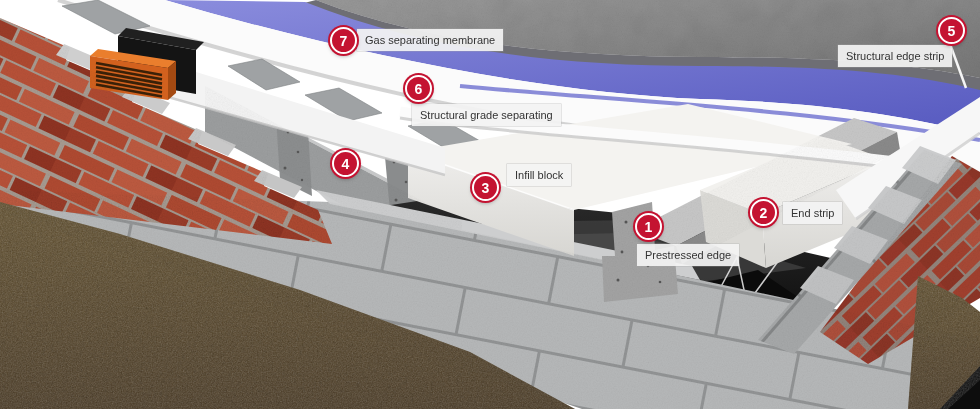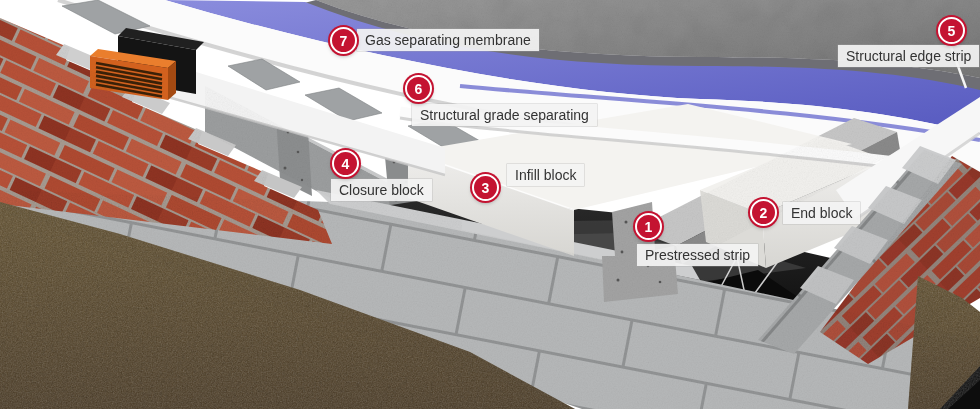--- a/index.html
+++ b/index.html
@@ -5,21 +5,21 @@
   html,body{margin:0;padding:0;background:#ffffff;}
   .stage{position:relative;width:980px;height:409px;background:#ffffff;overflow:hidden;
          font-family:"Liberation Sans",sans-serif;}
   .scene{position:absolute;left:0;top:0;}
   .marker{position:absolute;width:27px;height:27px;border-radius:50%;
           background:#c41331;border:2px solid #ffffff;box-sizing:border-box;
           box-shadow:0 0 0 2px #c41331,0 2px 4px rgba(0,0,0,.35);
           color:#fff;font-size:14px;font-weight:bold;
           display:flex;align-items:center;justify-content:center;z-index:5;}
   .tag{position:absolute;background:rgba(243,243,243,.93);color:#333333;
-       font-size:14px;line-height:18px;padding:2px 8px;white-space:nowrap;
+       font-size:11px;line-height:18px;padding:2px 8px;white-space:nowrap;
        box-shadow:0 0 0 .5px rgba(170,170,170,.55);z-index:4;}
 </style>
 </head>
 <body>
 
 <div class="stage">
 
 <svg class="scene" width="980" height="409" viewBox="0 0 980 409">
   <defs>
     <linearGradient id="gSlab" x1="0" y1="0" x2="1" y2="1">
@@ -249,21 +249,20 @@
 </svg>
 
   <div class="marker" style="left:635px;top:213px;">1</div>
   <div class="marker" style="left:750px;top:199px;">2</div>
   <div class="marker" style="left:472px;top:174px;">3</div>
   <div class="marker" style="left:332px;top:150px;">4</div>
   <div class="marker" style="left:938px;top:17px;">5</div>
   <div class="marker" style="left:405px;top:75px;">6</div>
   <div class="marker" style="left:330px;top:27px;">7</div>
 
-  <div class="tag" style="left:637px;top:244px;">Prestressed strip</div>
-  <div class="tag" style="left:783px;top:202px;">End block</div>
+  <div class="tag" style="left:637px;top:244px;">Prestressed edge</div>
+  <div class="tag" style="left:783px;top:202px;">End strip</div>
   <div class="tag" style="left:507px;top:164px;">Infill block</div>
-  <div class="tag" style="left:331px;top:179px;">Closure block</div>
   <div class="tag" style="left:838px;top:45px;">Structural edge strip</div>
   <div class="tag" style="left:412px;top:104px;">Structural grade separating</div>
   <div class="tag" style="left:357px;top:29px;">Gas separating membrane</div>
 
 </div>
 
 </body></html>

